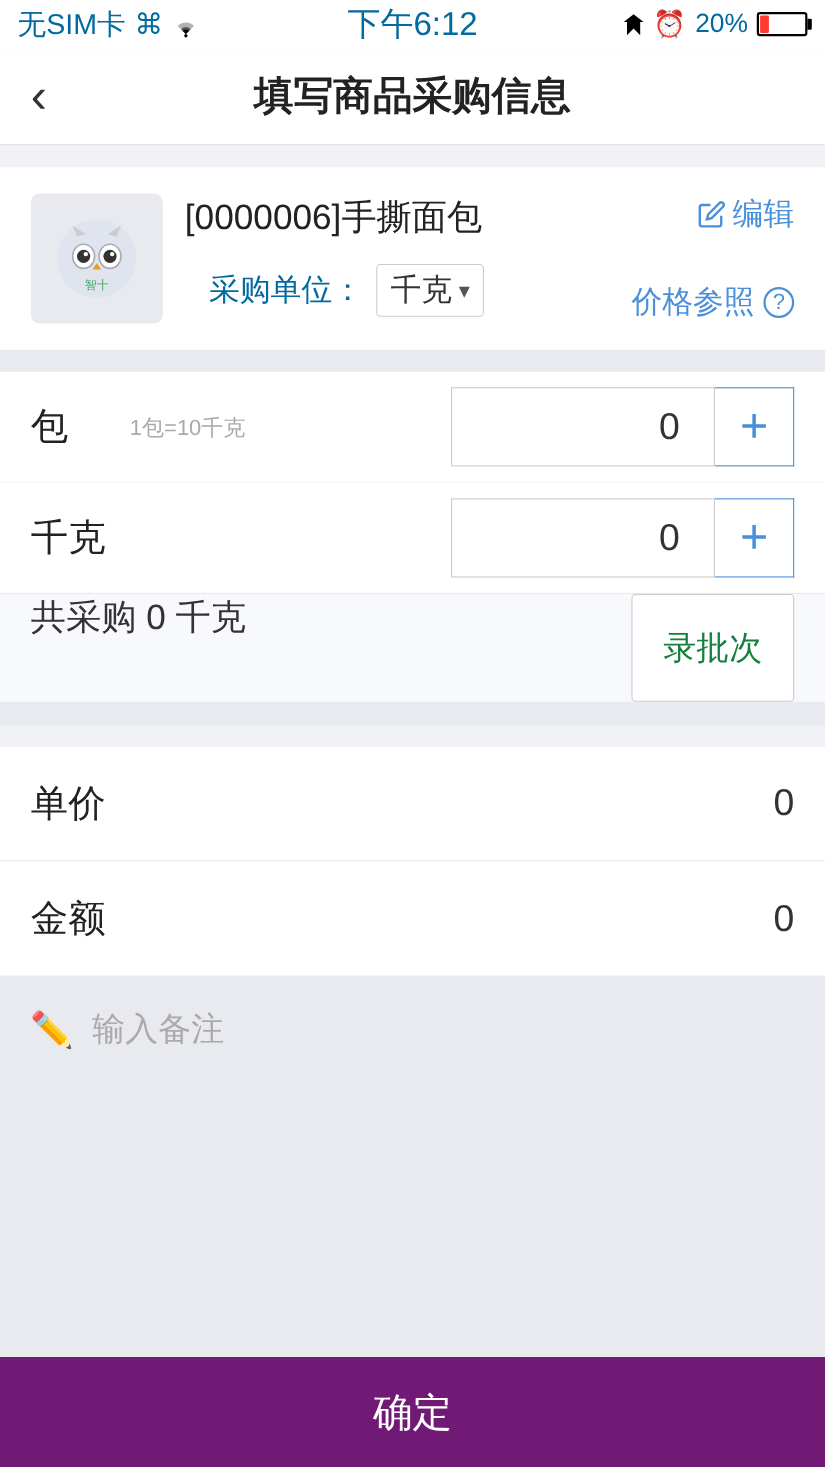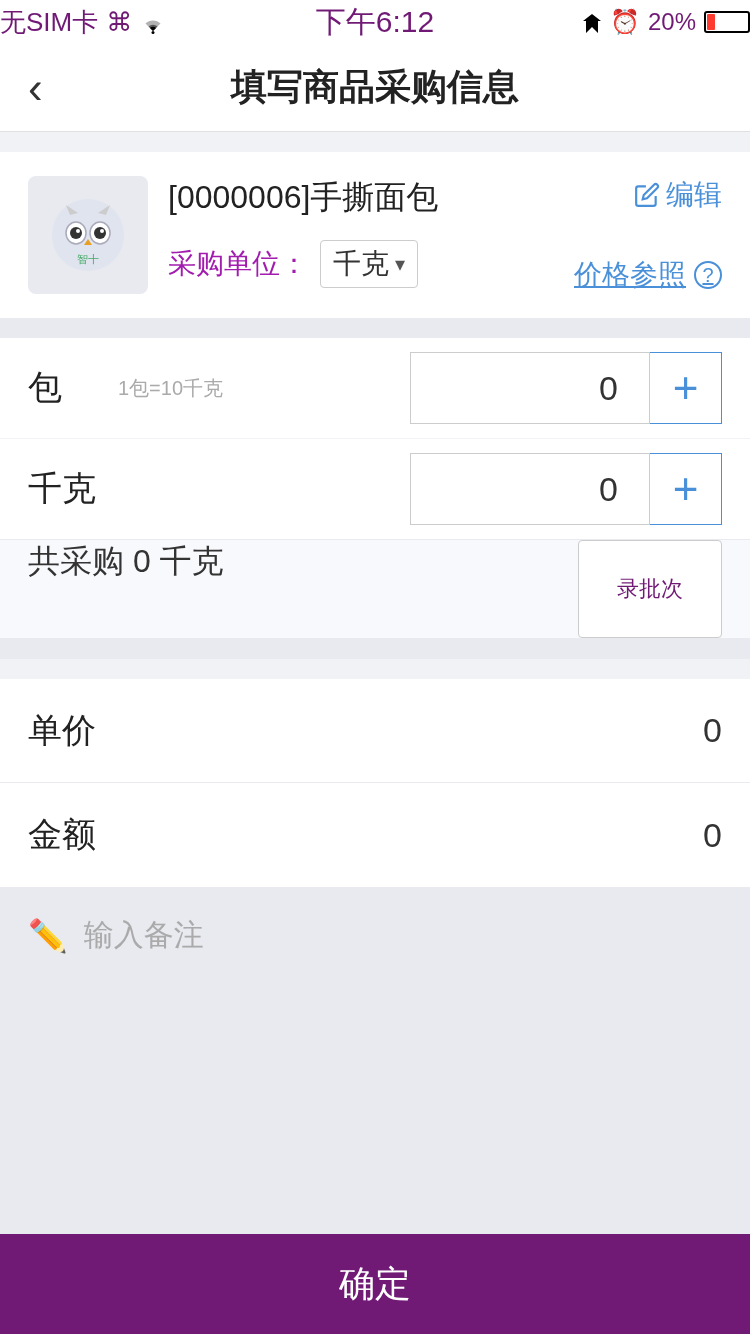--- a/index.html
+++ b/index.html
@@ -14,23 +14,23 @@
     }
 
     
     .status-bar {
       width: 750px;
       height: 44px;
       background: #fff;
       display: flex;
       align-items: center;
       justify-content: space-between;
-      padding: 0 0;
+      padding: 0 16px;
       font-size: 26px;
-      color: #701a75;
+      color: #0369a1;
     }
     .status-left {
       display: flex;
       align-items: center;
       gap: 8px;
       font-size: 26px;
     }
     .status-center {
       font-size: 30px;
       font-weight: 500;
@@ -129,21 +129,22 @@
       color: #222;
       margin-bottom: 20px;
     }
     .product-unit-row {
       display: flex;
       align-items: center;
       gap: 12px;
     }
     .unit-label {
       font-size: 28px;
-      color: #a21caf;
+      color: #0369a1;
+      margin-left: 22px;
     }
     .unit-select {
       display: flex;
       align-items: center;
       border: 1px solid #ccc;
       border-radius: 4px;
       padding: 4px 12px;
       font-size: 28px;
       color: #333;
       background: #fff;
@@ -168,21 +169,20 @@
     .price-ref-btn {
       position: absolute;
       bottom: 24px;
       right: 28px;
       font-size: 28px;
       color: #4a90d9;
       display: flex;
       align-items: center;
       gap: 8px;
       cursor: pointer;
-      text-decoration: underline;
     }
     .help-circle {
       width: 28px;
       height: 28px;
       border: 2px solid #4a90d9;
       border-radius: 50%;
       display: inline-flex;
       align-items: center;
       justify-content: center;
       font-size: 20px;
@@ -258,23 +258,23 @@
       padding: 0 28px;
       height: 100px;
     }
     .summary-text {
       font-size: 32px;
       color: #333;
     }
     .record-btn {
       border: 1.5px solid #ccc;
       border-radius: 4px;
-      padding: 10px 38px;
-      font-size: 22px;
-      color: #701a75;
+      padding: 10px 28px;
+      font-size: 30px;
+      color: #15803d;
       background: #fff;
       cursor: pointer;
     }
 
     
     .price-section {
       background: #fff;
       margin-top: 20px;
     }
     .price-row {

